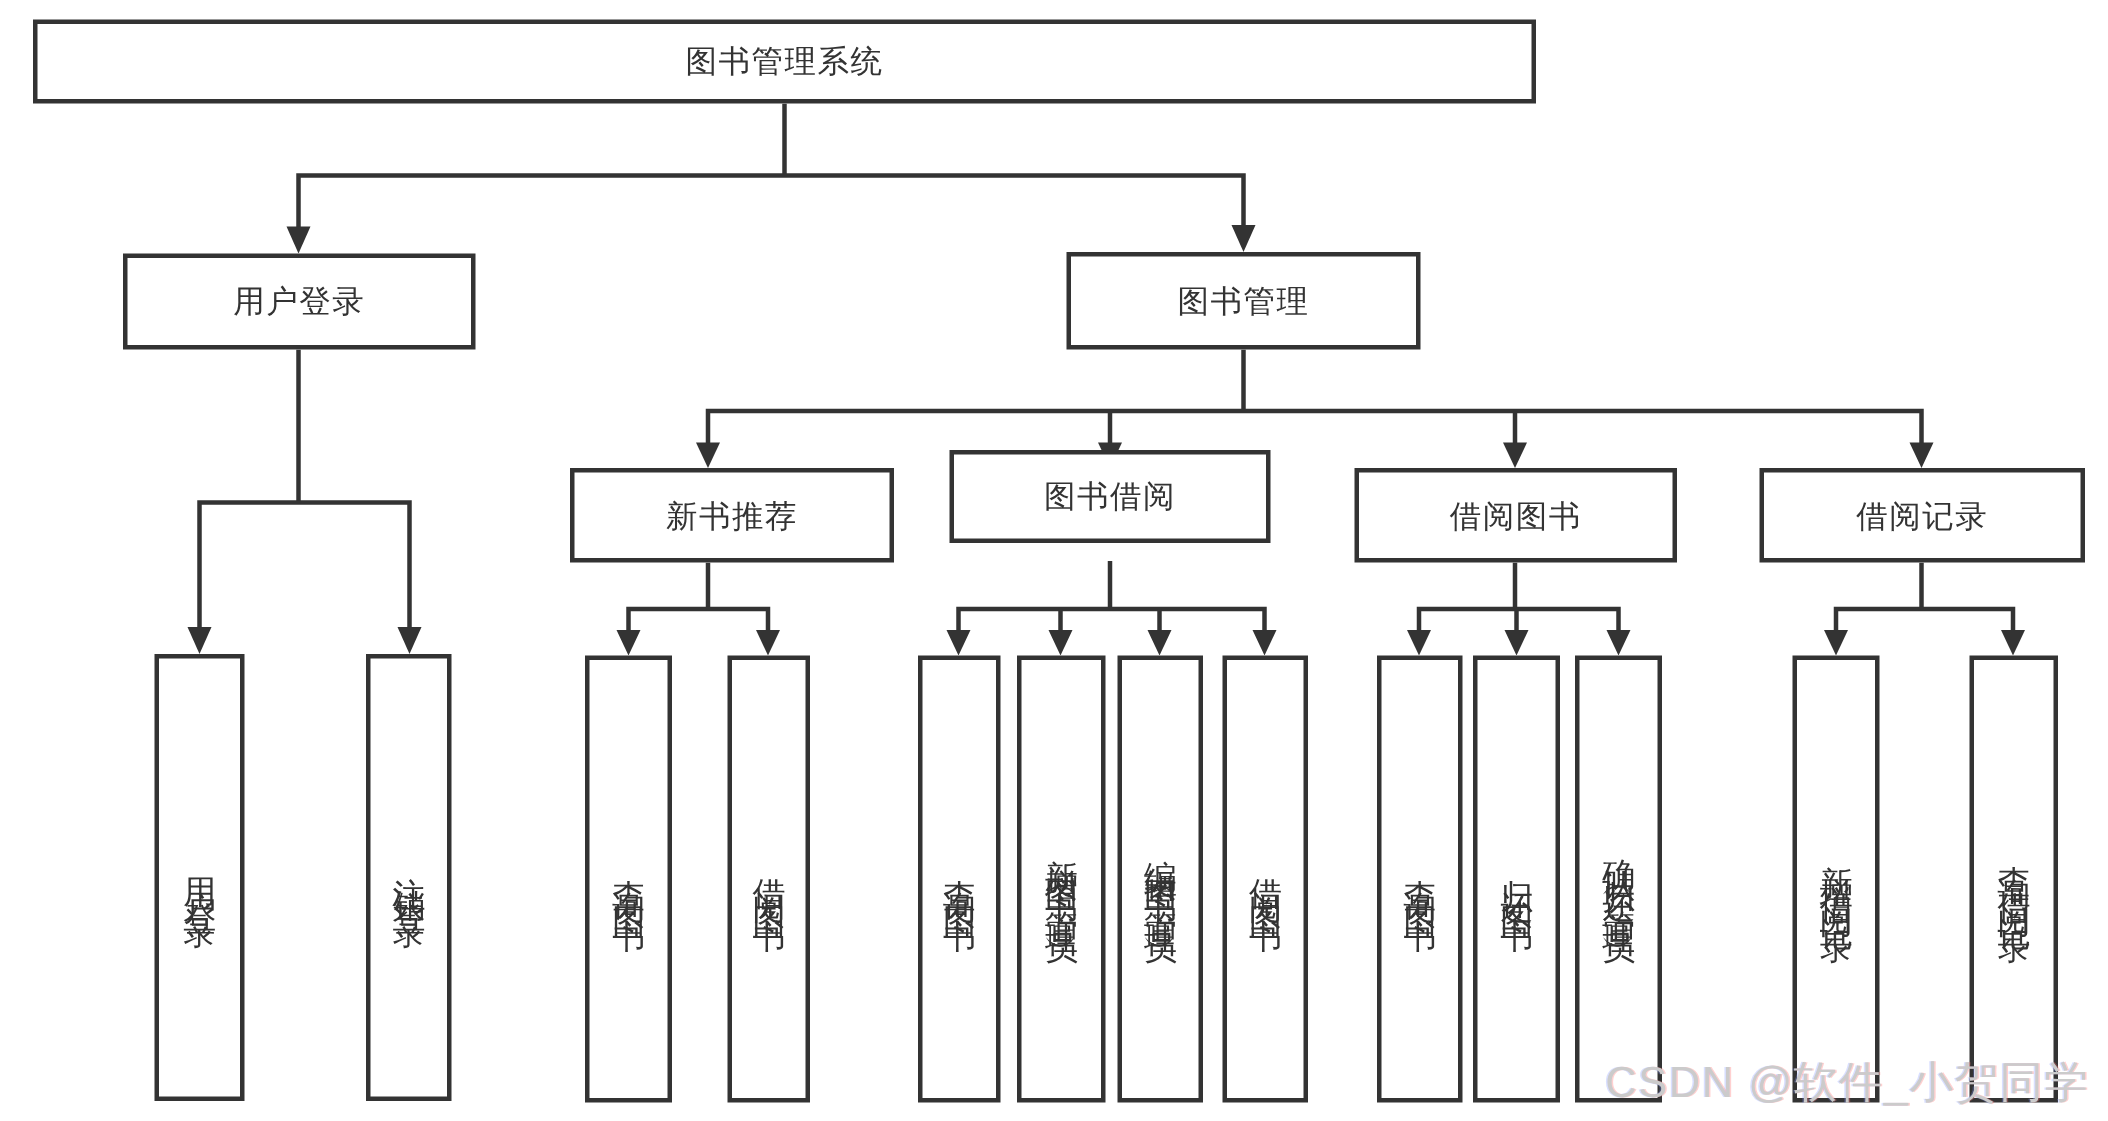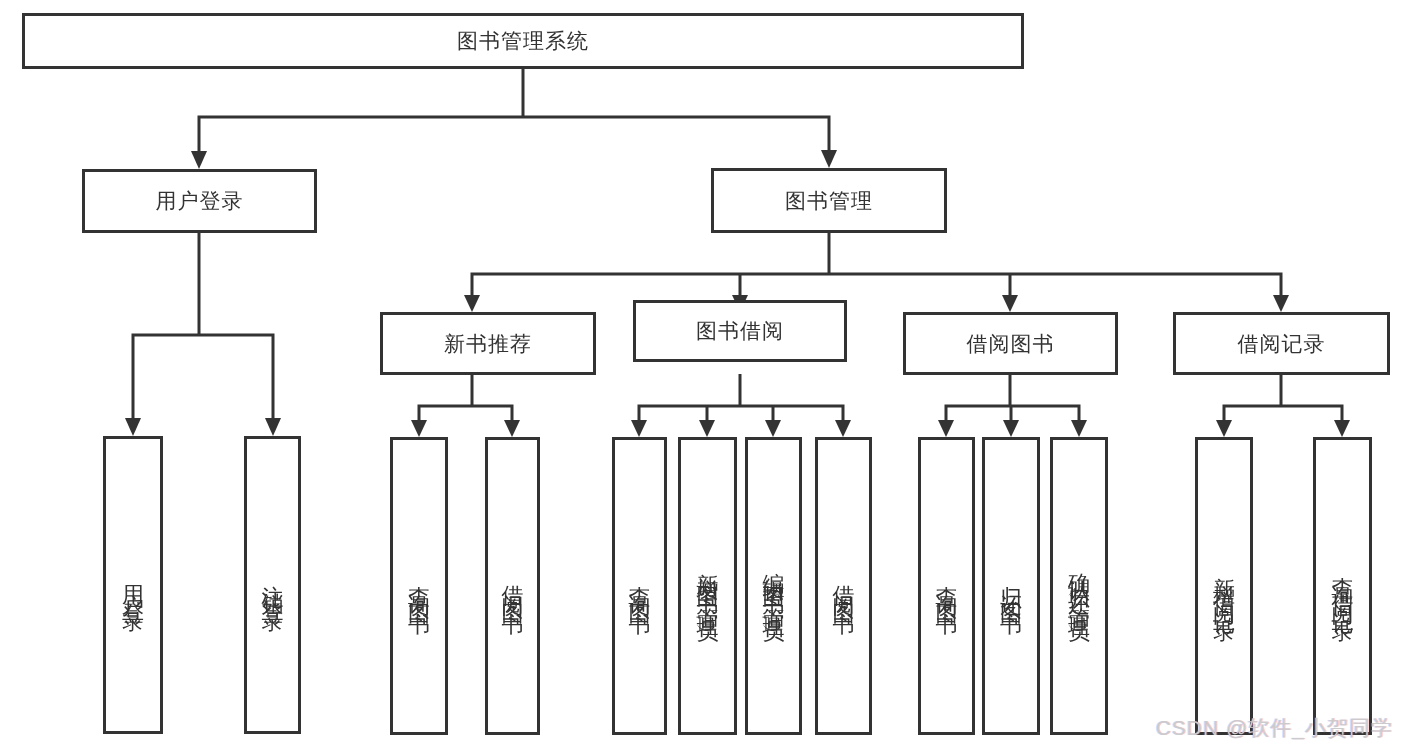--- a/index.html
+++ b/index.html
@@ -41,21 +41,21 @@
     font-size: 22px;
     letter-spacing: 9px;
     line-height: 1.1;
     white-space: nowrap;
   }
   .leaf.long > span { letter-spacing: 7px; }
   .watermark {
     position: absolute;
     right: 12px;
     bottom: 5px;
-    font-size: 21px;
+    font-size: 29px;
     color: #cbcbcb;
     letter-spacing: 1px;
     white-space: nowrap;
     text-shadow: 1px 0 0 rgba(255,120,120,0.35), -1px 0 0 rgba(130,150,255,0.30);
     z-index: 5;
   }
 </style>
 </head>
 <body>
 

